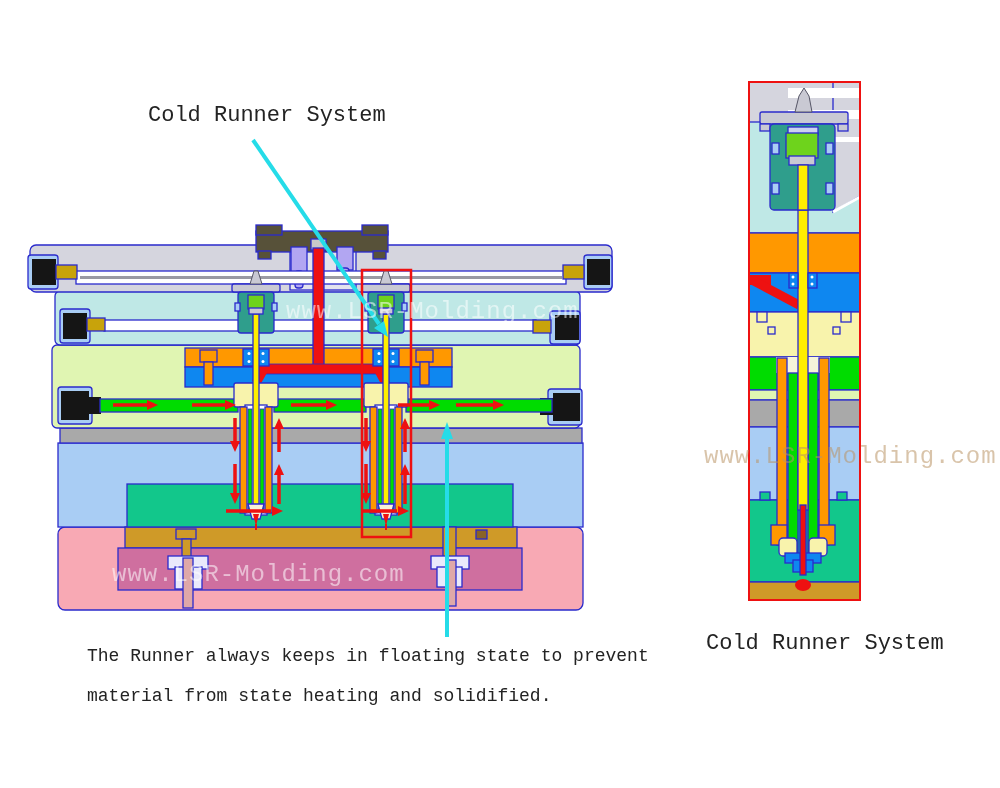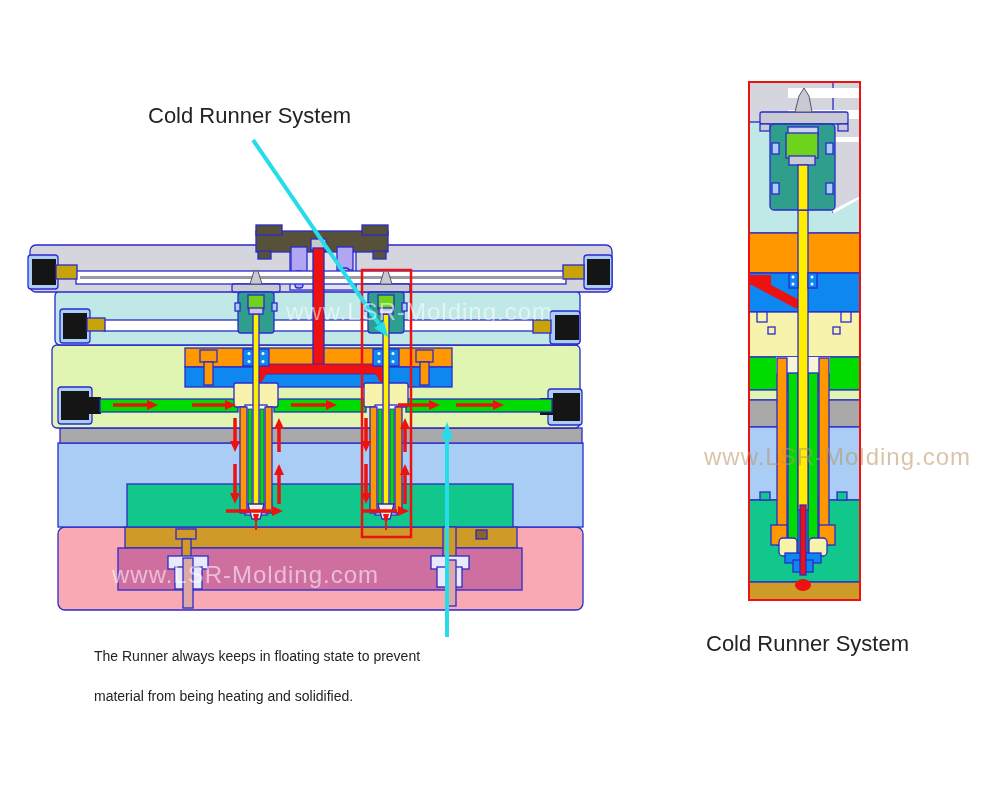--- a/index.html
+++ b/index.html
@@ -1,25 +1,25 @@
 <!DOCTYPE html>
 <html style="--background: #ffffff; --text-dark: #232323; --outline-blue: #2a2acc; --plate-gray: #d5d5de; --olive-block: #575139; --purple-pin: #b2a6f2; --channel-red: #ee1111; --cyan-plate: #bfe8e6; --nozzle-teal: #2f9e8c; --insert-green: #6ed31c; --channel-yellow: #ffee00; --orange-plate: #ff9800; --blue-plate: #0e87f0; --pale-yellow: #f8f3ac; --pale-green-plate: #e0f5b2; --runner-green: #00dc00; --gray-strip: #a9a9a9; --light-blue-plate: #a9cdf4; --teal-block: #12c78b; --pink-plate: #f8a9b4; --goldenrod-band: #cf9a28; --magenta-band: #cf6f9f; --fitting-black: #151515; --fitting-gold: #c8a30b; --arrow-cyan: #25dce8; --highlight-red: #ee1111; --watermark-white: rgba(255,255,255,0.55); --watermark-tan: rgba(186,148,100,0.55);"><head>
 <meta charset="utf-8">
 <style>
   html,body{margin:0;padding:0;background:#fff;}
   #stage{
     position:relative;width:1000px;height:788px;overflow:hidden;
     background:var(--background);
-    font-family:Liberation Sans, sans-serif;
+    font-family:Liberation Mono, monospace;
   }
   #stage svg{position:absolute;left:0;top:0;}
   .lbl{position:absolute;color:var(--text-dark);white-space:nowrap;}
   .lbl-top{left:148px;top:103px;font-size:22px;}
   .lbl-caption{left:706px;top:631px;font-size:22px;}
-  .desc{position:absolute;left:87px;top:636px;font-size:14px;color:var(--text-dark);line-height:40px;margin-left:7px;}
+  .desc{position:absolute;left:87px;top:636px;font-size:18px;color:var(--text-dark);line-height:40px;}
   .wm{position:absolute;font-size:24px;letter-spacing:1px;pointer-events:none;}
   .wm-mid{left:286px;top:298px;color:var(--watermark-white);}
   .wm-bot{left:112px;top:561px;color:var(--watermark-white);}
   .wm-right{left:704px;top:443px;color:var(--watermark-tan);}
   
   .ol{stroke:var(--outline-blue);stroke-width:1.3px;}
   .f-white{fill:#ffffff}.f-plate{fill:var(--plate-gray)}.f-olive{fill:var(--olive-block)}
   .f-purple{fill:var(--purple-pin)}.f-red{fill:var(--channel-red)}.f-cyanp{fill:var(--cyan-plate)}
   .f-teal{fill:var(--nozzle-teal)}.f-ins{fill:var(--insert-green)}.f-yel{fill:var(--channel-yellow)}
   .f-org{fill:var(--orange-plate)}.f-blue{fill:var(--blue-plate)}.f-pyel{fill:var(--pale-yellow)}
@@ -288,21 +288,21 @@
     </g>
 
     <rect x="749" y="82" width="111" height="518" class="f-none" stroke="var(--highlight-red)" stroke-width="2"></rect>
   </g>
 </svg>
 
 <div class="lbl lbl-top">Cold Runner System</div>
 
 <div class="desc">
   <div>The Runner always keeps in floating state to prevent</div>
-  <div>material from being heating and solidified.</div>
+  <div>material from state heating and solidified.</div>
 </div>
 
 <div class="lbl lbl-caption">Cold Runner System</div>
 
 <div class="wm wm-mid">www.LSR-Molding.com</div>
 <div class="wm wm-bot">www.LSR-Molding.com</div>
 <div class="wm wm-right">www.LSR-Molding.com</div>
 
 </div>
 

